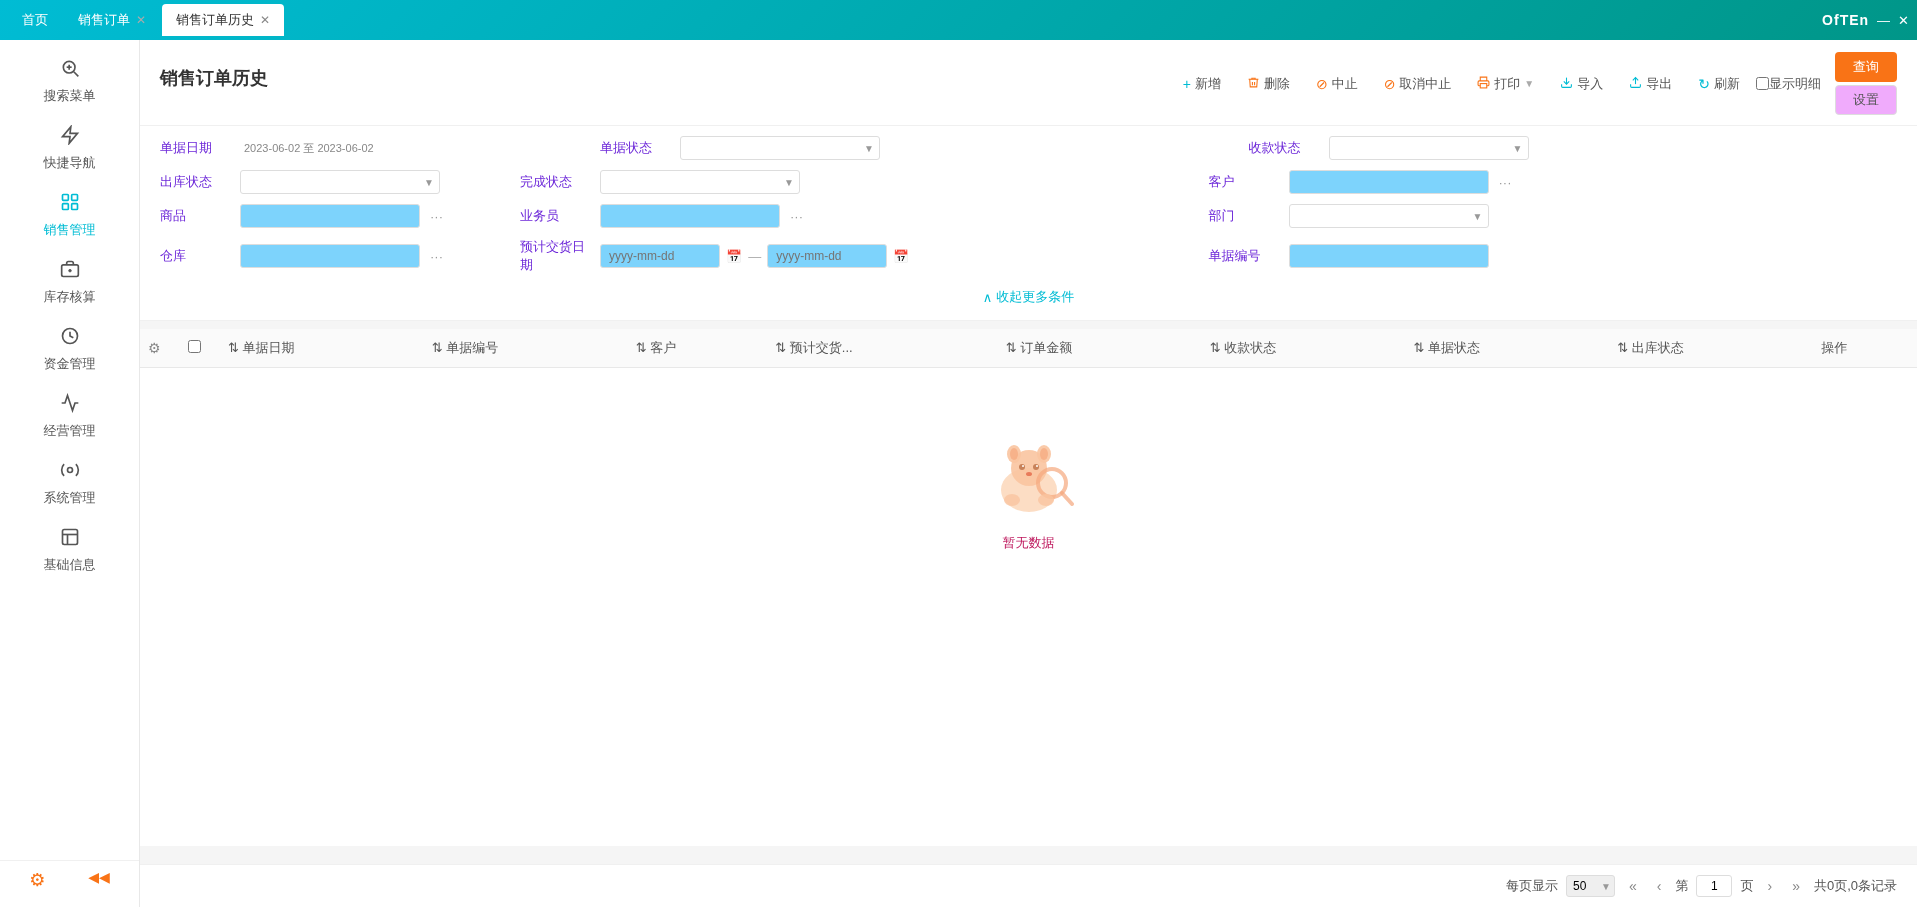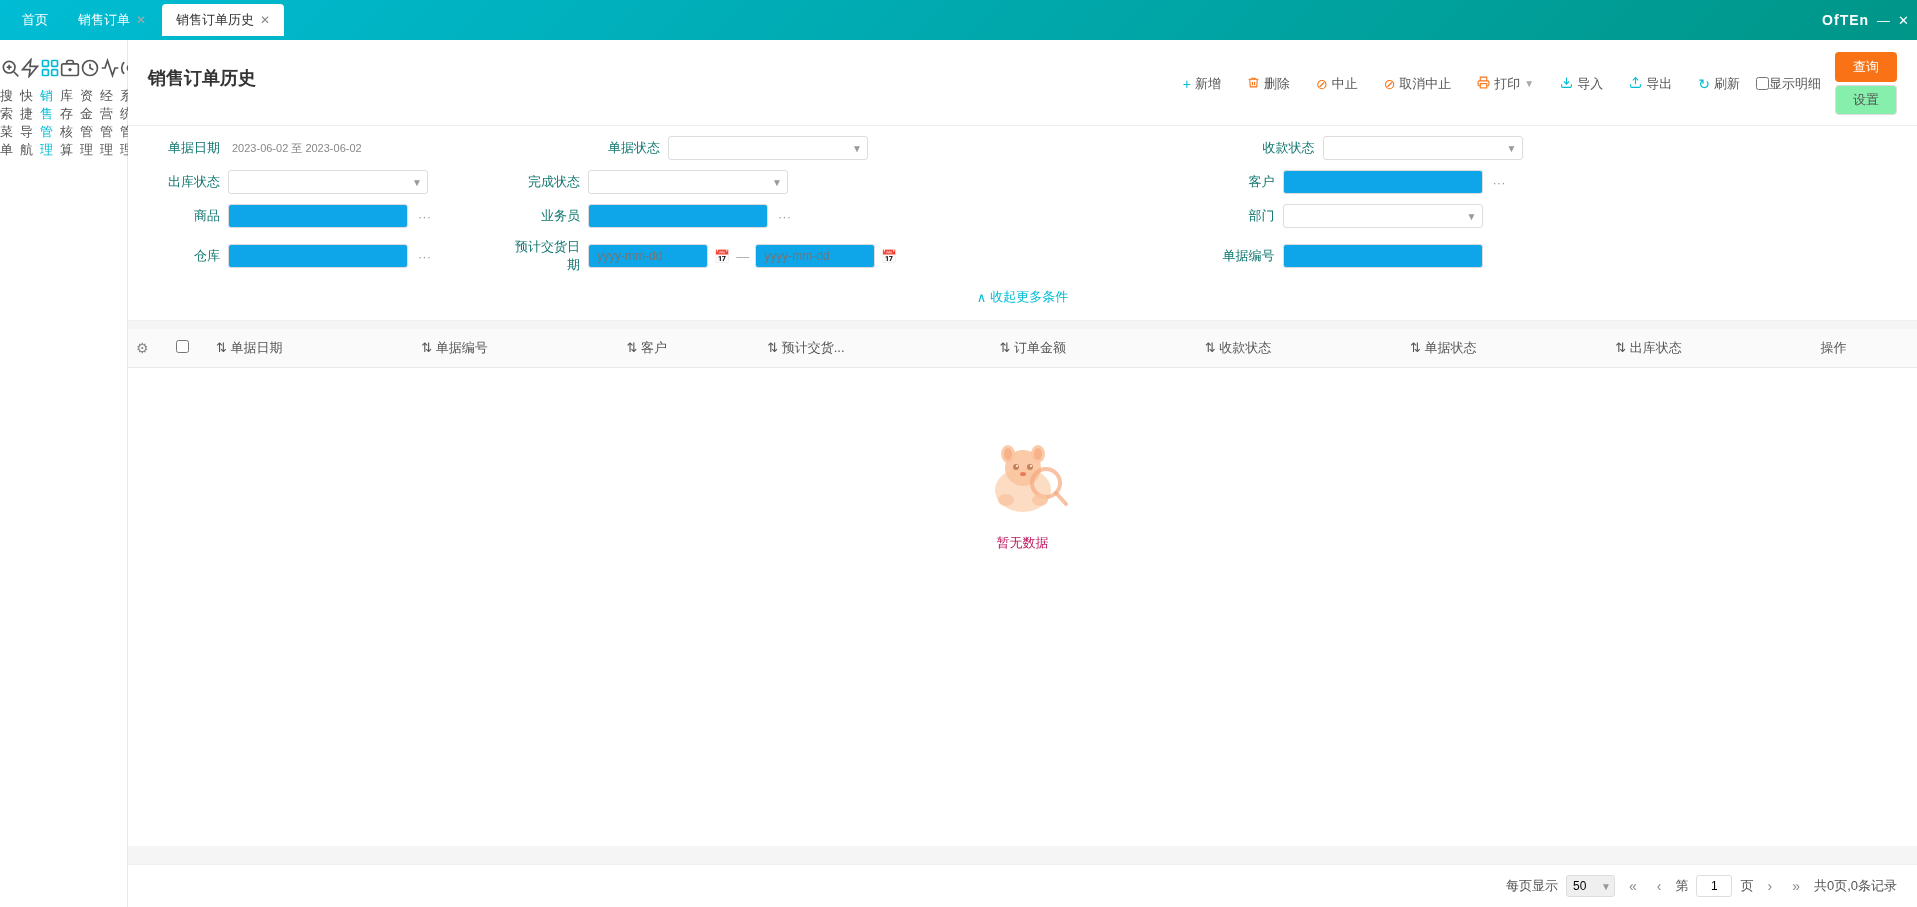--- a/index.html
+++ b/index.html
@@ -59,25 +59,25 @@
 
     
     .main-layout {
       display: flex;
       flex: 1;
       overflow: hidden;
     }
 
     
     .sidebar {
-      width: 128px;
+      width: 140px;
       background: white;
       border-right: 1px solid #e8e8e8;
       display: flex;
-      flex-direction: row;
+      flex-direction: column;
       padding: 8px 0;
     }
     .sidebar-item {
       display: flex;
       flex-direction: column;
       align-items: center;
       padding: 10px 0;
       cursor: pointer;
       color: #555;
       font-size: 12px;
@@ -147,21 +147,21 @@
     .query-btn {
       background: #f97316;
       color: white;
       border: none;
       padding: 6px 18px;
       border-radius: 4px;
       cursor: pointer;
       font-size: 13px;
     }
     .settings-btn {
-      background: #86efac;
+      background: #f0abfc;
       color: #555;
       border: 1px solid #ddd;
       padding: 5px 14px;
       border-radius: 4px;
       cursor: pointer;
       font-size: 13px;
     }
 
     
     .filter-area {
@@ -170,41 +170,41 @@
       border-bottom: 1px solid #f0f0f0;
     }
     .filter-row {
       display: flex;
       align-items: center;
       margin-bottom: 10px;
       gap: 0;
     }
     .filter-label {
       width: 80px;
-      color: #0f766e;
+      color: #6d28d9;
       font-size: 13px;
-      text-align: right;
+      text-align: left;
       padding-right: 8px;
       flex-shrink: 0;
     }
     .filter-control {
       flex: 1;
       display: flex;
       align-items: center;
       gap: 6px;
       min-width: 0;
     }
     .filter-input {
       border: 1px solid #ddd;
       border-radius: 3px;
       padding: 4px 8px;
       font-size: 12px;
       color: #333;
       outline: none;
-      background: #0ea5e9;
+      background: #7dd3fc;
     }
     .filter-select {
       border: 1px solid #ddd;
       border-radius: 3px;
       padding: 4px 24px 4px 8px;
       font-size: 12px;
       color: #333;
       outline: none;
       background: white;
       appearance: none;

